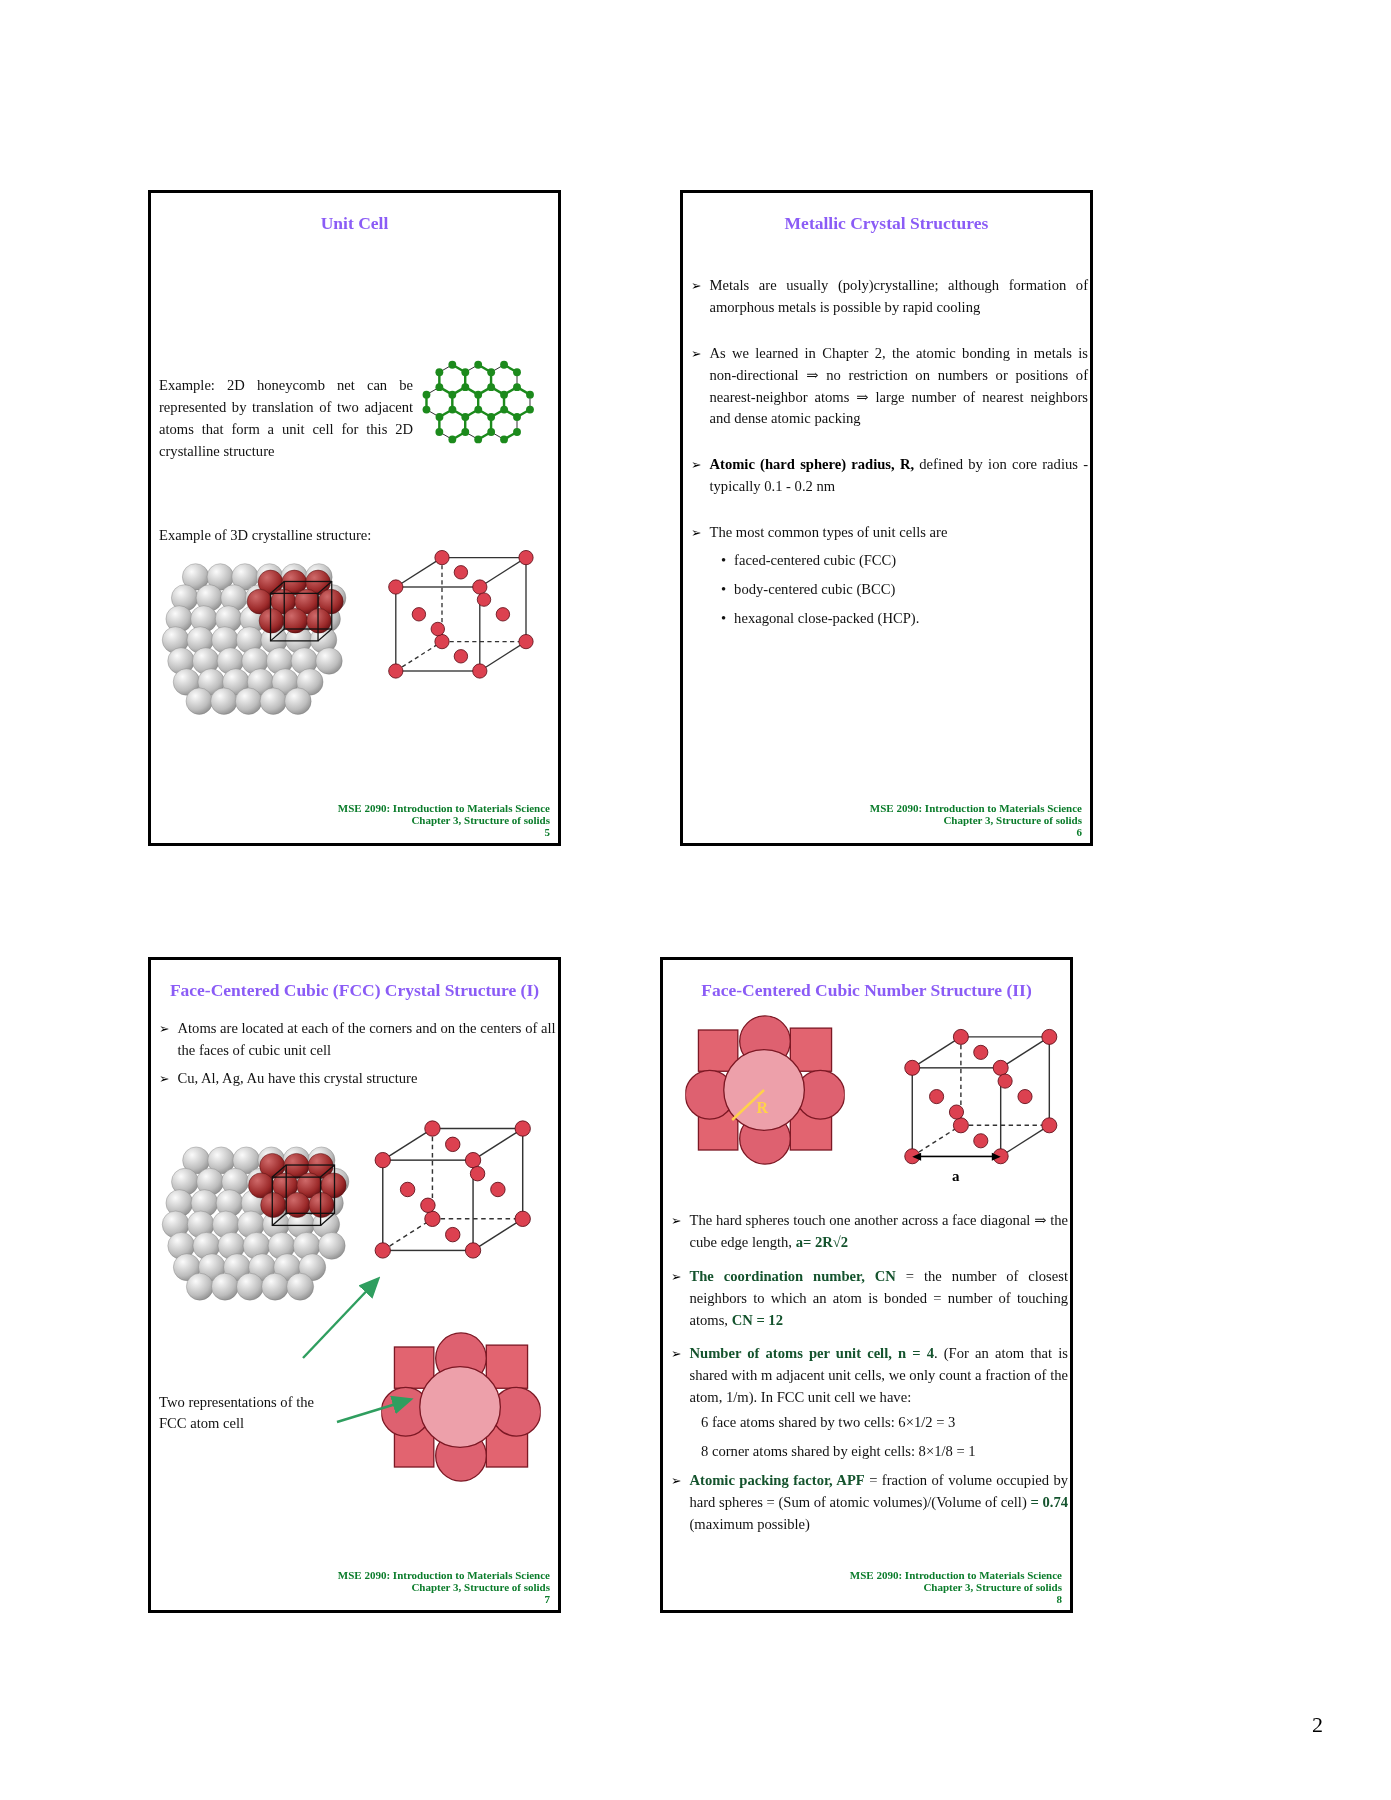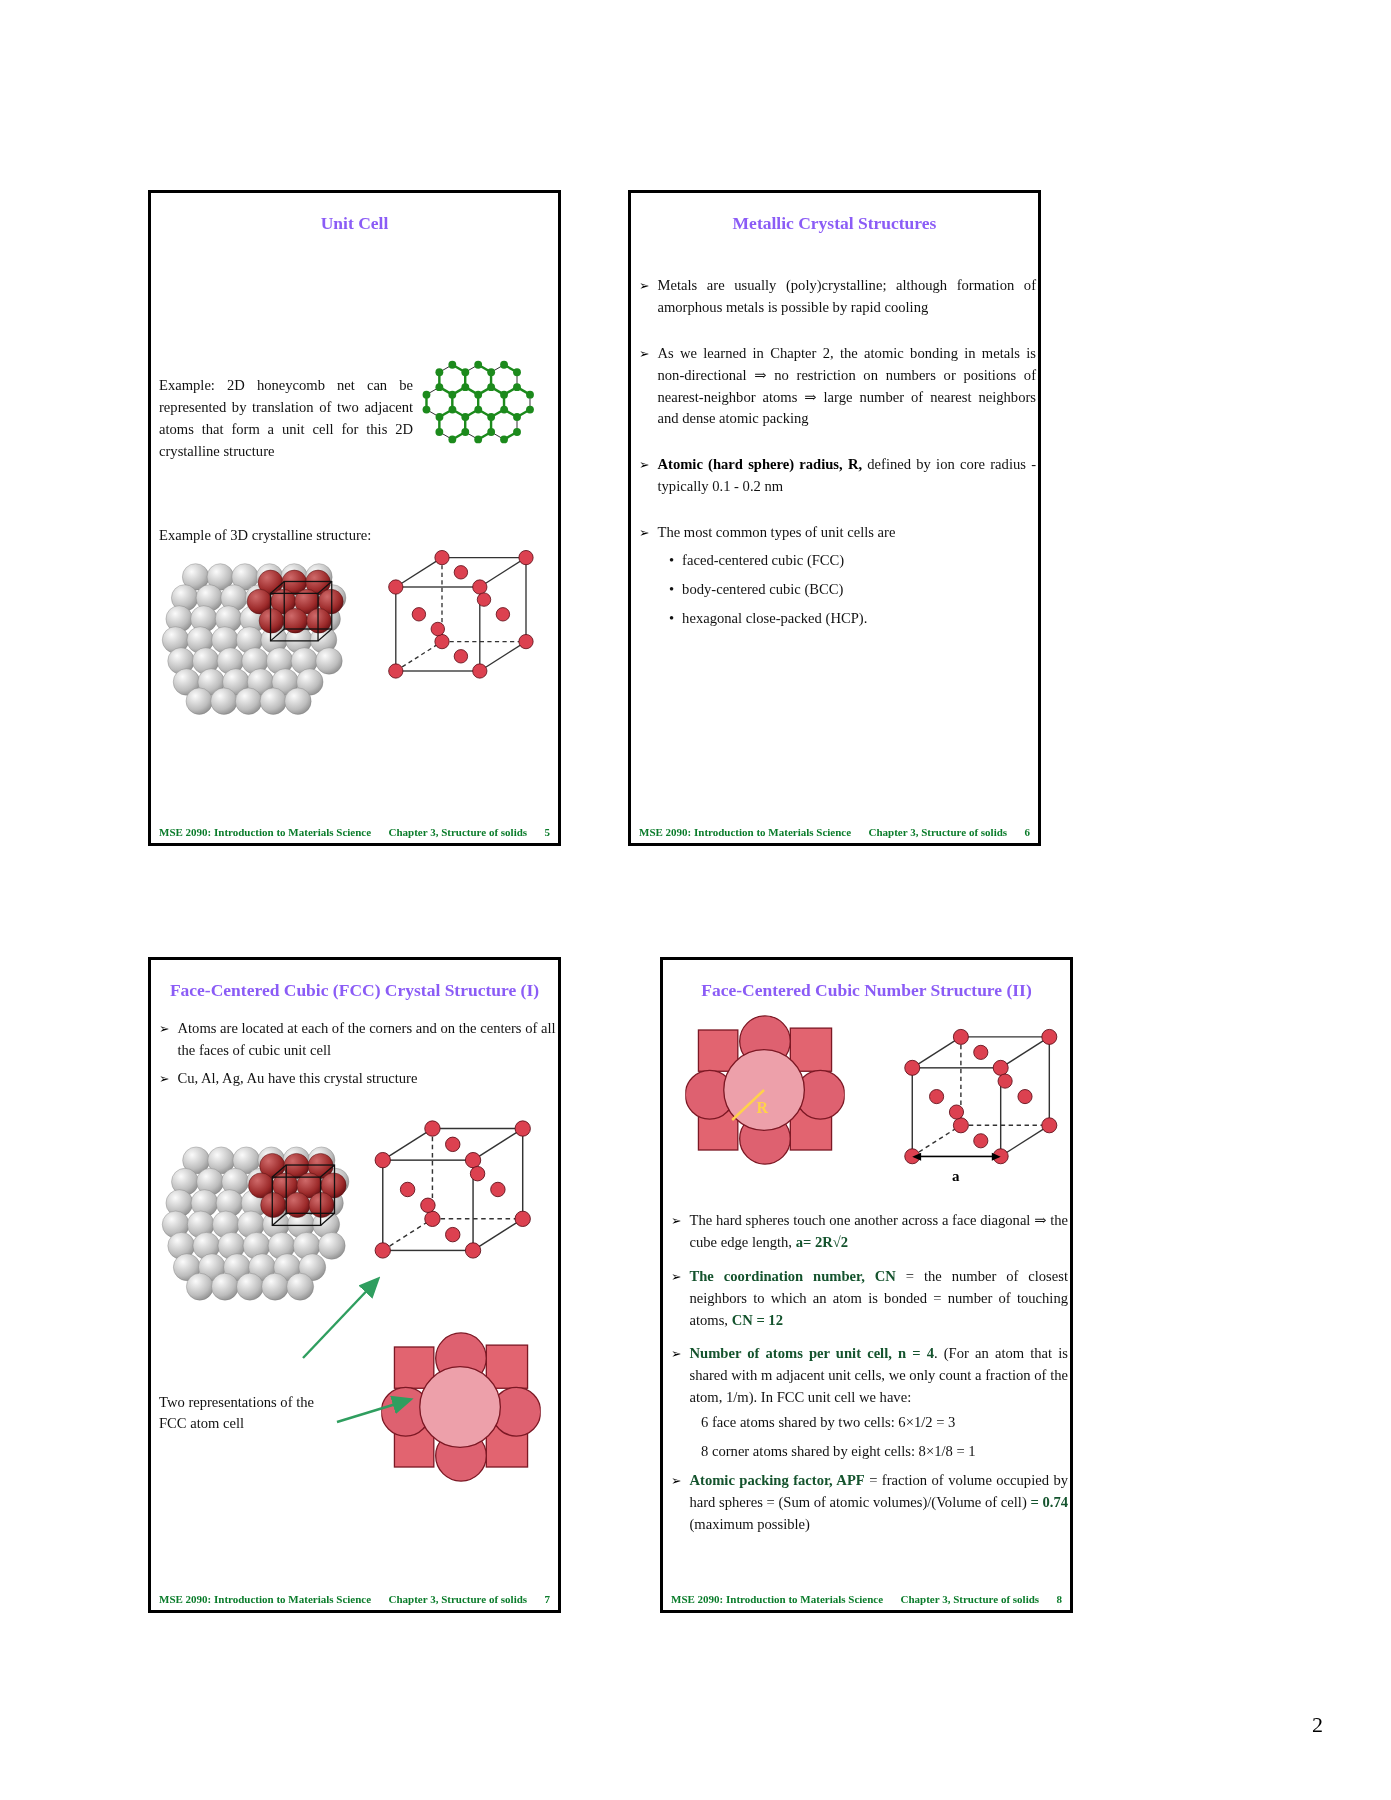--- a/index.html
+++ b/index.html
@@ -3,21 +3,21 @@
 <meta charset="utf-8">
 <style>
   *{margin:0;padding:0;box-sizing:border-box}
   html,body{background:#fff}
   body{
     width:1391px;height:1800px;position:relative;
     font-family:"Liberation Serif","DejaVu Serif",serif;color:#111;
   }
   .slide{position:absolute;width:413px;height:656px;border:3px solid #000;background:#fff}
   #slide-5{left:148px;top:190px}
-  #slide-6{left:628px;top:190px}
+  #slide-6{left:680px;top:190px}
   #slide-7{left:148px;top:957px}
   #slide-8{left:660px;top:957px}
   .title{
     position:absolute;top:20px;left:4px;right:4px;text-align:center;
     font-weight:bold;font-size:17.5px;color:#8b5cf6;white-space:nowrap;
   }
   .txt{position:absolute;font-size:14.6px;line-height:1.5;text-align:justify}
   .fig{position:absolute}
   .bullets{position:absolute;font-size:14.6px;line-height:1.5}
   .bullet{display:flex;align-items:flex-start}
@@ -30,21 +30,21 @@
   .mb24{margin-bottom:24px}.mb12{margin-bottom:12px}.mb6{margin-bottom:6px}
   .sub{margin-left:30px;margin-bottom:7px}
   .sub .dot{margin-right:8px}
   .iline{margin:3px 0 7px 30px}
   .seg-red,.seg-red span{color:#14532d;font-weight:bold}
   .seg-blue{color:#2b2bc0}
   .seg-bold{font-weight:bold;color:#000}
   .footer{
     position:absolute;left:8px;right:8px;bottom:5px;display:flex;
     justify-content:space-between;align-items:flex-end;
-    font-size:11px;font-weight:bold;color:#0b7c2b;white-space:nowrap;
+    font-size:11px;font-weight:bold;color:#0b7c2b;white-space:nowrap;flex-direction:column;
   }
   .caption{position:absolute;font-size:14.6px;line-height:1.45;text-align:left}
   .pagenum{position:absolute;left:1312px;top:1712px;font-size:22px;color:#000}
 </style>
 </head>
 <body>
 
 <svg style="position:absolute;width:0;height:0" aria-hidden="true">
   <defs>
     <radialGradient id="gGray" cx="35%" cy="30%" r="75%">

